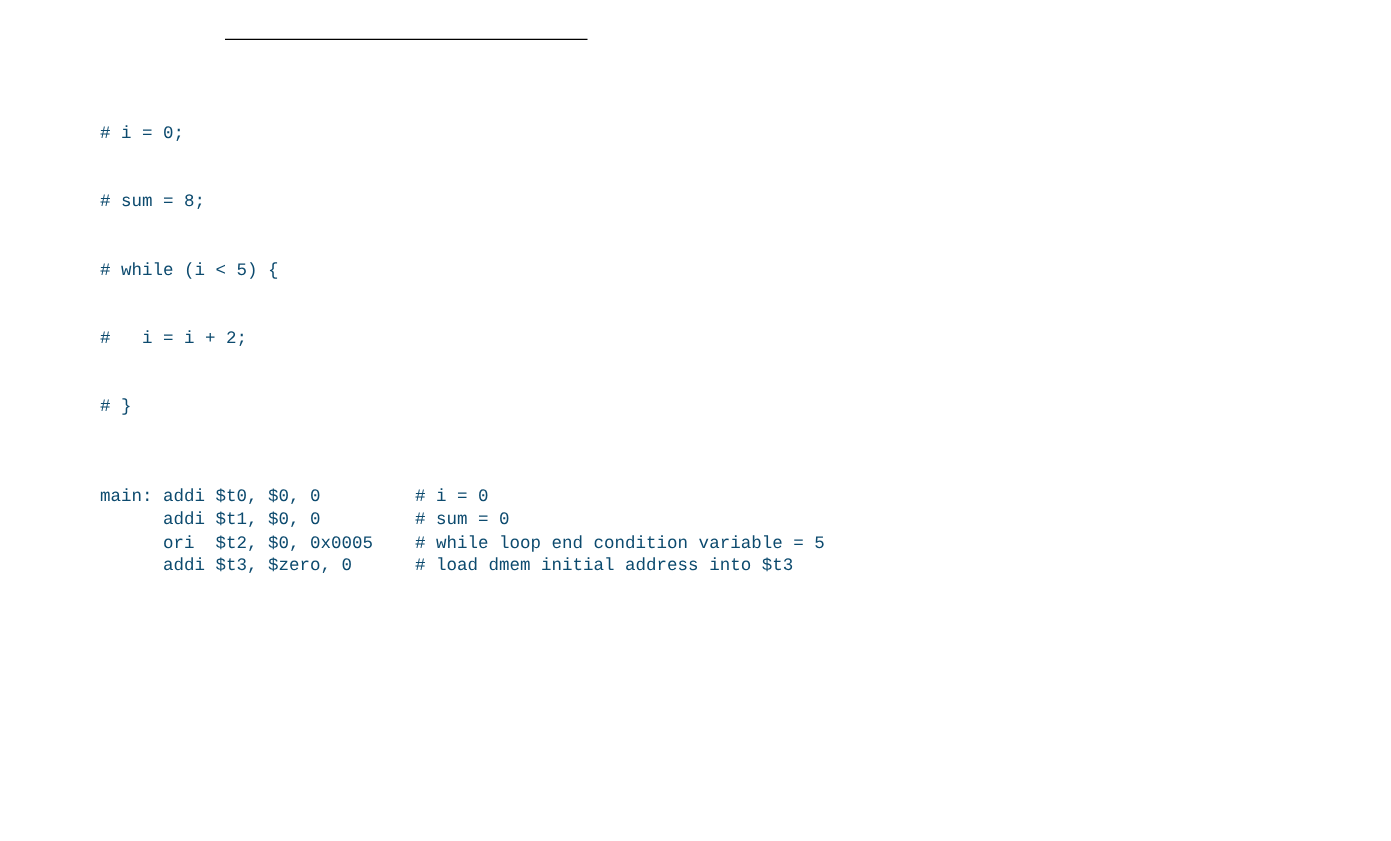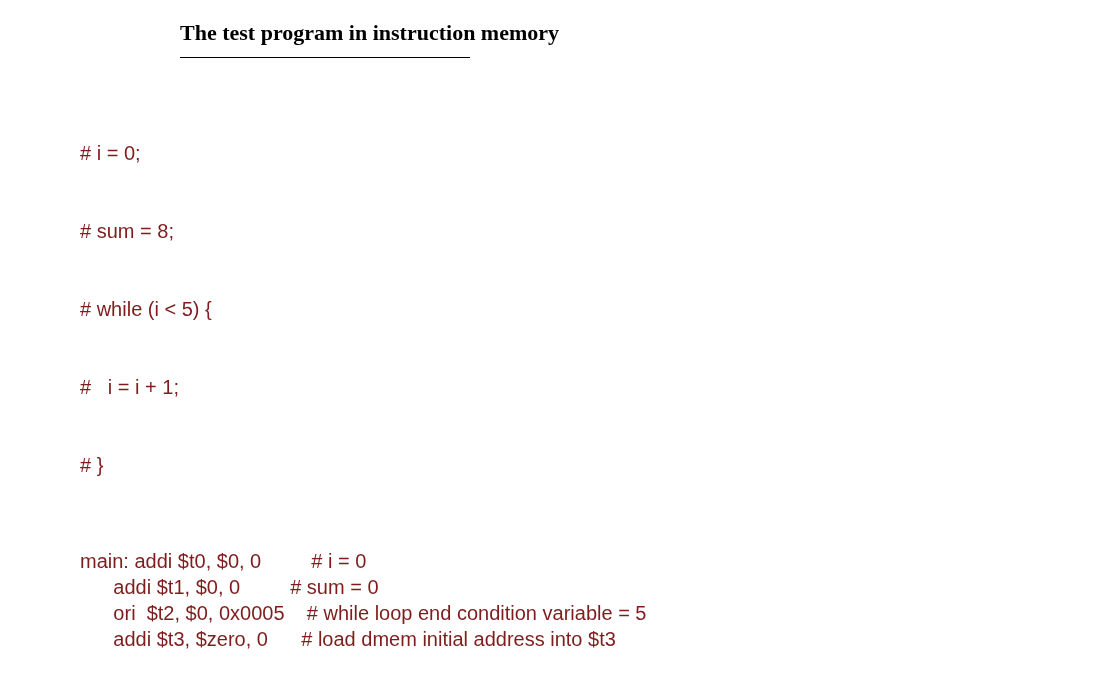--- a/index.html
+++ b/index.html
@@ -24,46 +24,45 @@
       color: #000;
       margin-bottom: 6px;
     }
     .underline {
       border-bottom: 1px solid #000;
       width: 290px;
       height: 1px;
       margin-top: 10px;
     }
     .code-block {
-      font-family: Liberation Sans, sans-serif;
-      font-size: 20px;
+      font-family: Liberation Mono, monospace;
+      font-size: 14px;
       line-height: 1.3;
       white-space: pre;
-      color: #7f1d1d;
+      color: #0c4a6e;
     }
     .code-row {
       white-space: pre;
     }
     .spacer {
       height: 18px;
     }
   </style>
 </head>
 <body>
 
 <div class="container">
   <div class="title-block">
-    <div class="title">The test program in instruction memory</div>
     <div class="underline"></div>
   </div>
 
   <div class="code-block">
     <div class="code-row"># i = 0;</div>
     <div class="code-row"># sum = 8;</div>
     <div class="code-row"># while (i &lt; 5) {</div>
-    <div class="code-row">#   i = i + 1;</div>
+    <div class="code-row">#   i = i + 2;</div>
     <div class="code-row"># }</div>
   </div>
 
   <div class="spacer"></div>
 
   <div class="code-block" id="asm-block"><div class="code-row"><span>main: </span><span>addi $t0, $0, 0         </span><span># i = 0</span></div><div class="code-row"><span>      </span><span>addi $t1, $0, 0         </span><span># sum = 0</span></div><div class="code-row"><span>      </span><span>ori  $t2, $0, 0x0005    </span><span># while loop end condition variable = 5</span></div><div class="code-row"><span>      </span><span>addi $t3, $zero, 0      </span><span># load dmem initial address into $t3</span></div><div class="spacer"></div></div>
 </div>
 
 </body></html>

